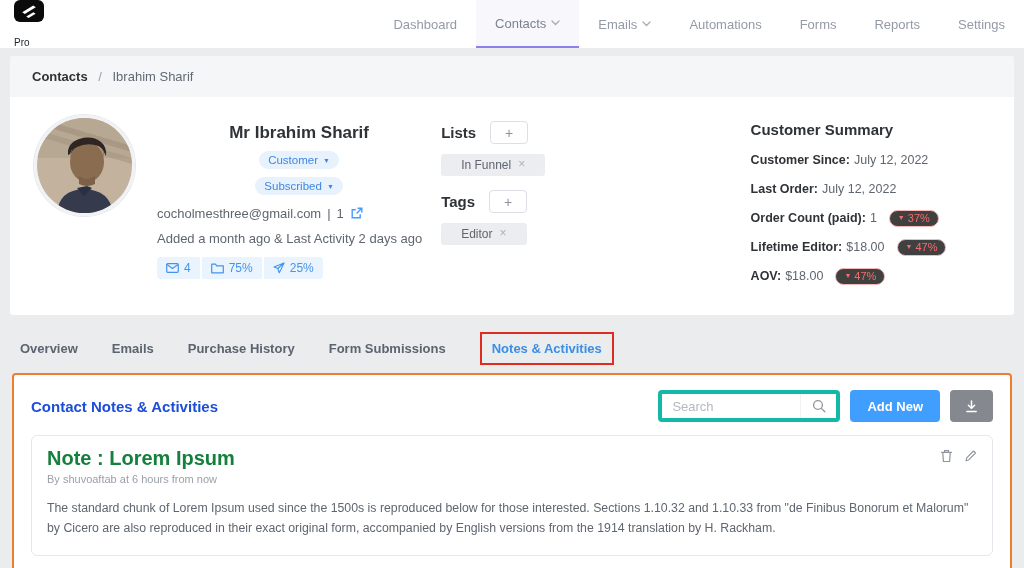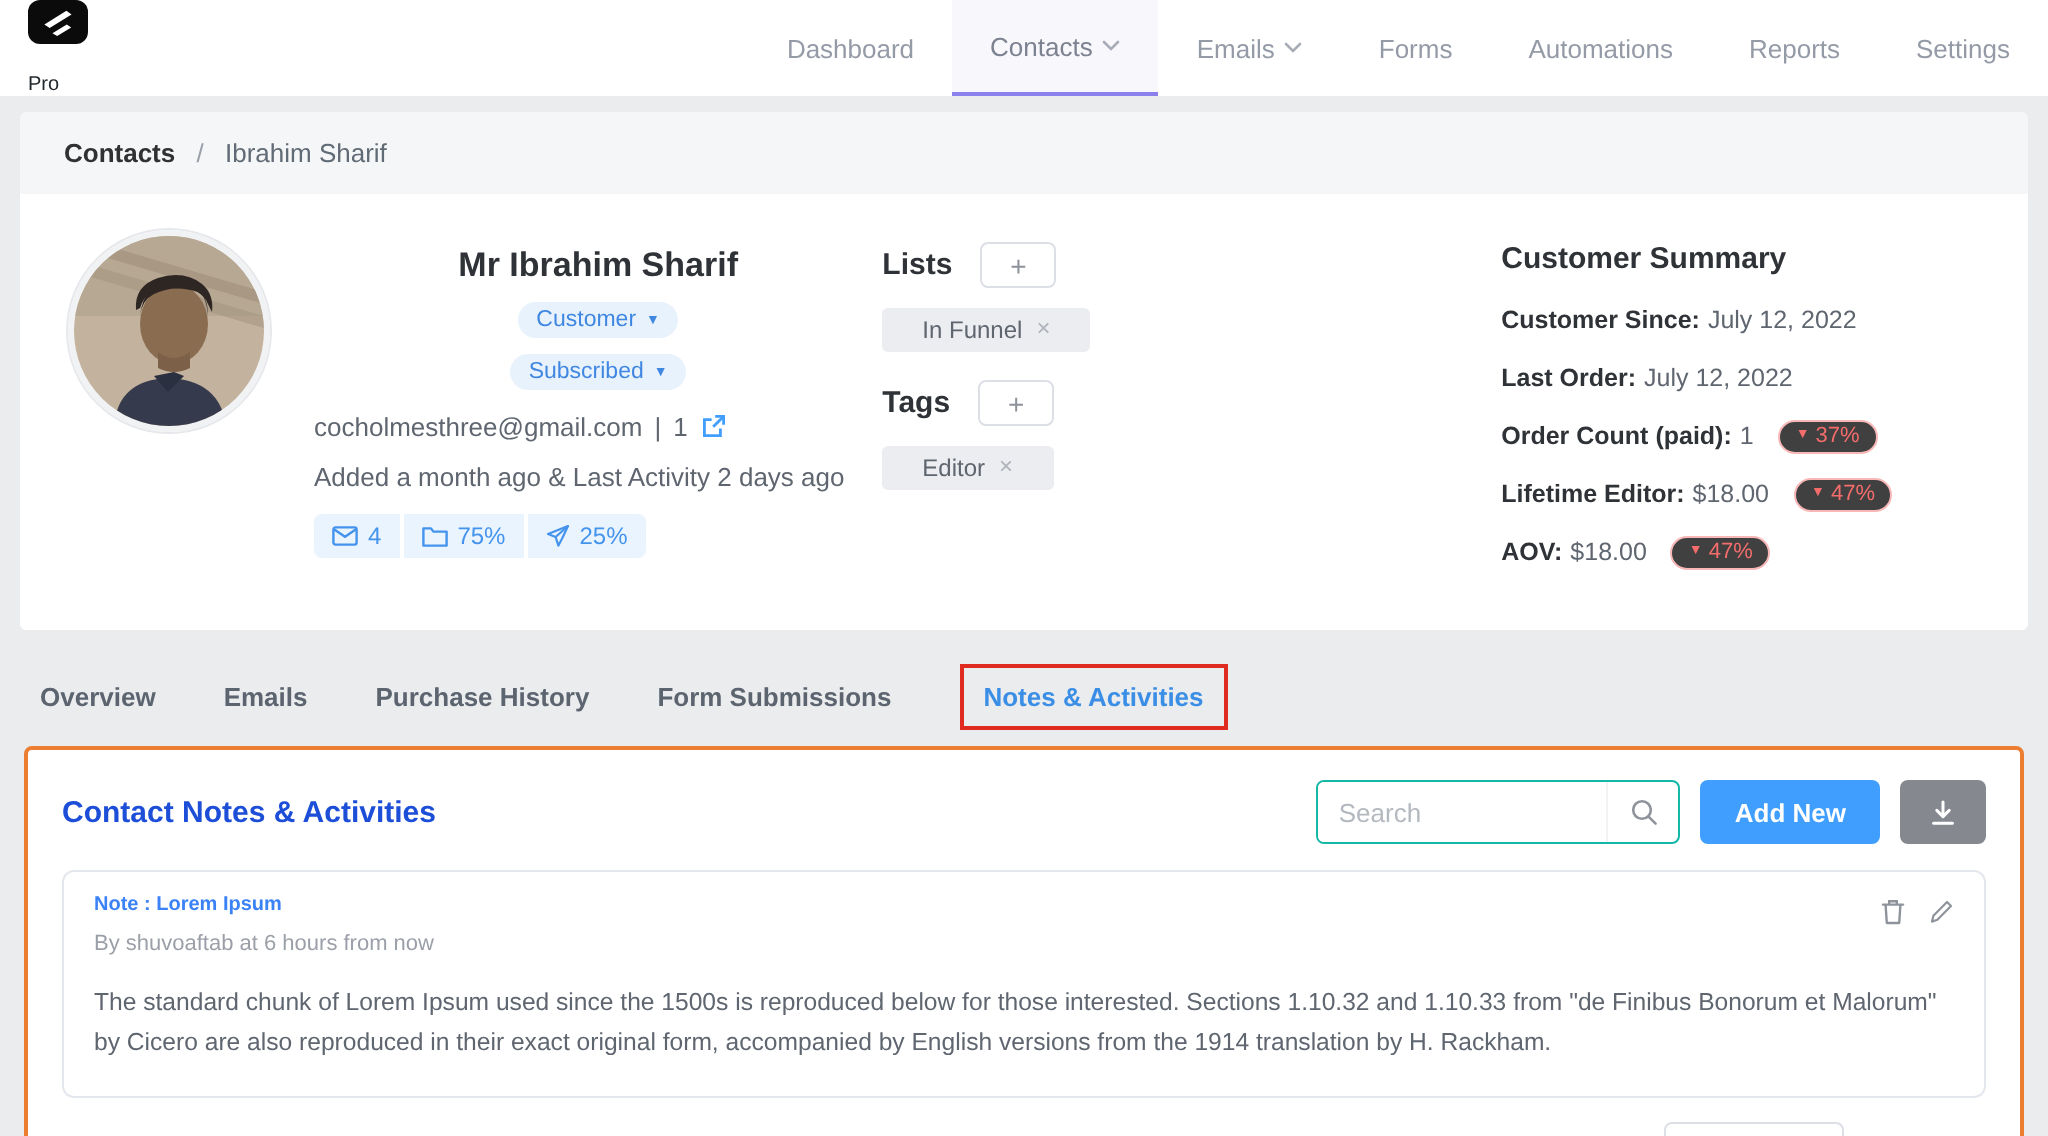--- a/index.html
+++ b/index.html
@@ -58,29 +58,29 @@
   .trend-badge { margin-left:12px; border:1px solid #f9b8b8; background:#404040; color:#f56c6c; font-size:11px; padding:1px 8px 2px; border-radius:9px; display:inline-flex; align-items:center; gap:3px; }
   .trend-badge .tri { font-size:7px; }
   
   .tabs { display:flex; align-items:center; gap:34px; margin:12px 0 0 10px; height:42px; }
   .tab { font-size:13px; font-weight:bold; color:#5c6470; cursor:pointer; }
   .tab.active { color:#3a8ee6; border:2px solid #e02b20; padding:7px 10px;text-align:right; }
   
   .notes-panel { margin:4px 2px 0; background:#fff; border:2px solid #ed7d31; border-radius:4px; padding:15px 17px 6px; }
   .panel-head { display:flex; align-items:center; }
   .panel-title { font-size:15px; font-weight:bold; color:#1d4ed8; flex:1; }
-  .search-box { width:182px; height:32px; border:1px solid #14b8a6; border-radius:4px; display:flex; align-items:center; overflow:hidden; background:#fff; }
+  .search-box { width:182px; height:32px; border:4px solid #14b8a6; border-radius:4px; display:flex; align-items:center; overflow:hidden; background:#fff; }
   .search-box input { border:none; outline:none; flex:1; min-width:0; height:100%; padding:0 10px; font-size:13px; color:#606266; font-family:"Liberation Sans", sans-serif; }
   .search-box input::placeholder { color:#b4b8bf; }
   .search-suffix { width:36px; height:100%; display:flex; align-items:center; justify-content:center; color:#8f949c; border-left:1px solid #f0f2f4; cursor:pointer; }
   .btn-primary { margin-left:10px; height:32px; padding:0 17px; background:#409eff; border:none; border-radius:4px; color:#fff; font-size:13px; font-weight:bold; cursor:pointer; font-family:"Liberation Sans", sans-serif; }
   .btn-export { margin-left:10px; height:32px; width:43px; background:#85898f; border:none; border-radius:4px; color:#fff; display:flex; align-items:center; justify-content:center; cursor:pointer; }
   .note-card { margin-top:13px; border:1px solid #e4e7ed; border-radius:6px; padding:11px 15px 16px; }
   .note-head { display:flex; align-items:flex-start; }
-  .note-title { font-size:10px; font-weight:bold; color:#3b82f6; flex:1; }
+  .note-title { font-size:20px; font-weight:bold; color:#15803d; flex:1; }
   .note-actions { display:flex; gap:11px; color:#8f949c; padding-top:2px; }
   .note-actions span { cursor:pointer; display:flex; }
   .note-byline { font-size:11px; color:#9a9fa8; margin-top:3px; }
   .note-body { margin-top:13px; font-size:12.3px; color:#5f6670; line-height:1.65; }
   .panel-foot { display:flex; align-items:center; justify-content:flex-end; gap:16px; padding:12px 4px 8px; }
   .foot-total { font-size:12px; color:#606b76; }
   .pagesize { width:90px; height:28px; border:1px solid #dcdfe6; border-radius:4px; display:flex; align-items:center; justify-content:center; gap:9px; font-size:12px; color:#606b76; cursor:pointer; background:#fff; }
   .pg-arrow { font-size:17px; color:#b7bbc3; cursor:pointer; line-height:1; }
   .pg-num { font-size:13px; font-weight:bold; color:#409eff; cursor:pointer; }
 </style>
@@ -111,24 +111,24 @@
     </div>
     <div class="nav-item">
       <span>Emails</span>
       <span class="chev">
         <svg width="9" height="6" viewBox="0 0 9 6">
             <path d="M1 1l3.5 3.5L8 1" stroke="currentColor" stroke-width="1.3" fill="none" stroke-linecap="round"></path>
           </svg>
       </span>
     </div>
     <div class="nav-item">
+      <span>Automations</span>
+    </div>
+    <div class="nav-item">
       <span>Forms</span>
-    </div>
-    <div class="nav-item">
-      <span>Automations</span>
     </div>
     <div class="nav-item">
       <span>Reports</span>
     </div>
     <div class="nav-item">
       <span>Settings</span>
     </div>
   </div>
 </div>
 

